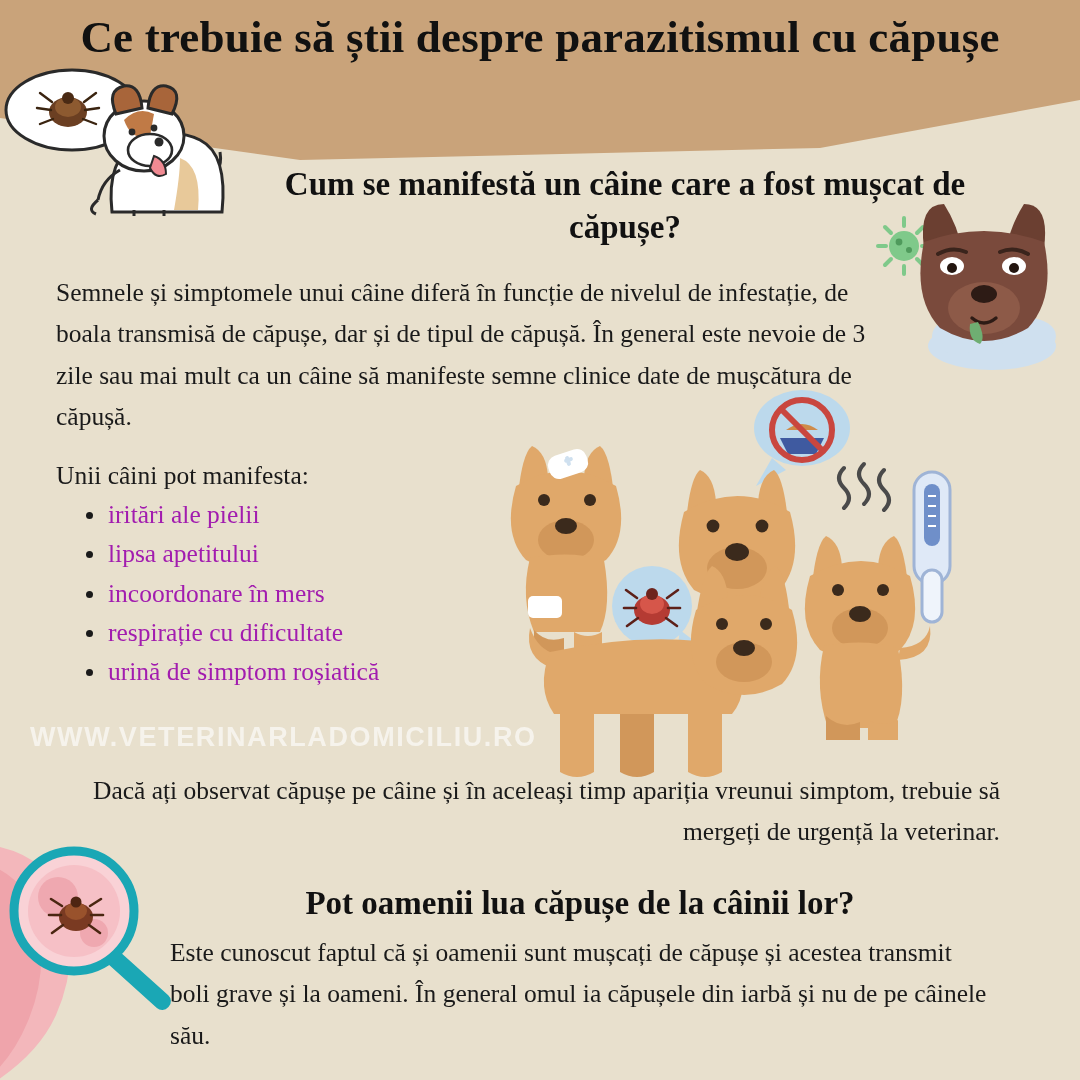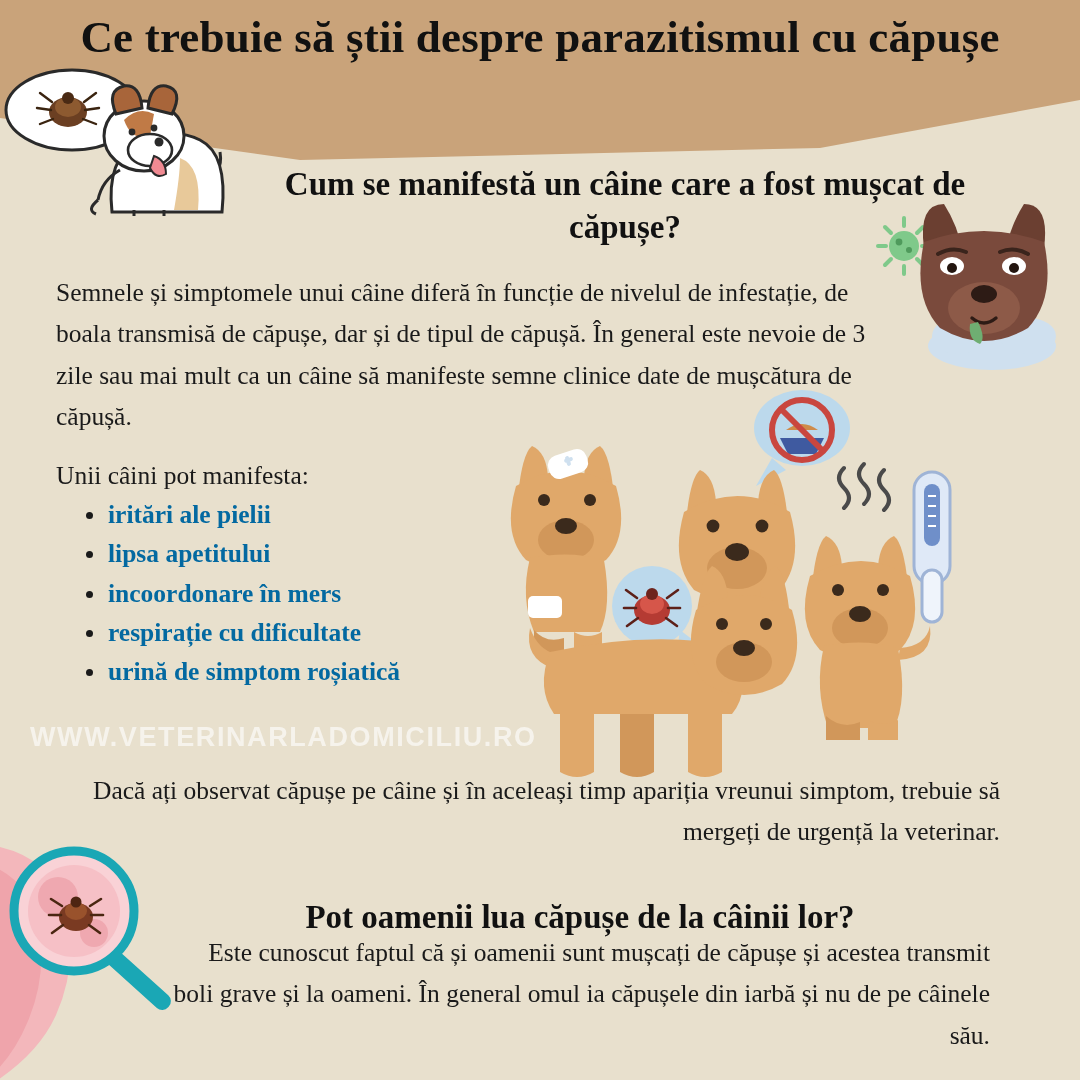--- a/index.html
+++ b/index.html
@@ -71,22 +71,21 @@
     top: 461px; left: 56px;
     font-size: 25.5px;
     color: #1a1a1a;
   }
   ul.symptoms {
     position: absolute;
     top: 495px; left: 78px;
     margin: 0; padding: 0 0 0 24px;
     list-style: none;
     font-size: 25.5px;
-    color: #0369a1;
-    font-weight: bold;
+    color: #a21caf;
   }
   ul.symptoms li {
     position: relative;
     line-height: 1.54;
     padding-left: 6px;
   }
   ul.symptoms li::before {
     content: "";
     position: absolute;
     left: -16px; top: 17px;
@@ -120,29 +119,28 @@
 
   
   .h2-two {
     position: absolute;
     top: 885px; left: 150px;
     width: 860px;
     text-align: center;
     font-weight: bold;
     font-size: 33px;
     color: #111;
-    margin-top: 14px;
   }
 
   
   .para-three {
     position: absolute;
     top: 932px; left: 170px;
     width: 820px;
-    text-align: right;
+    text-align: left;
     font-size: 25.5px;
     line-height: 1.62;
     color: #1a1a1a;
   }
 
   
   .ill { position: absolute; }
 
   
   .ill-topleft { top: 62px; left: 4px; width: 250px; height: 170px; }

